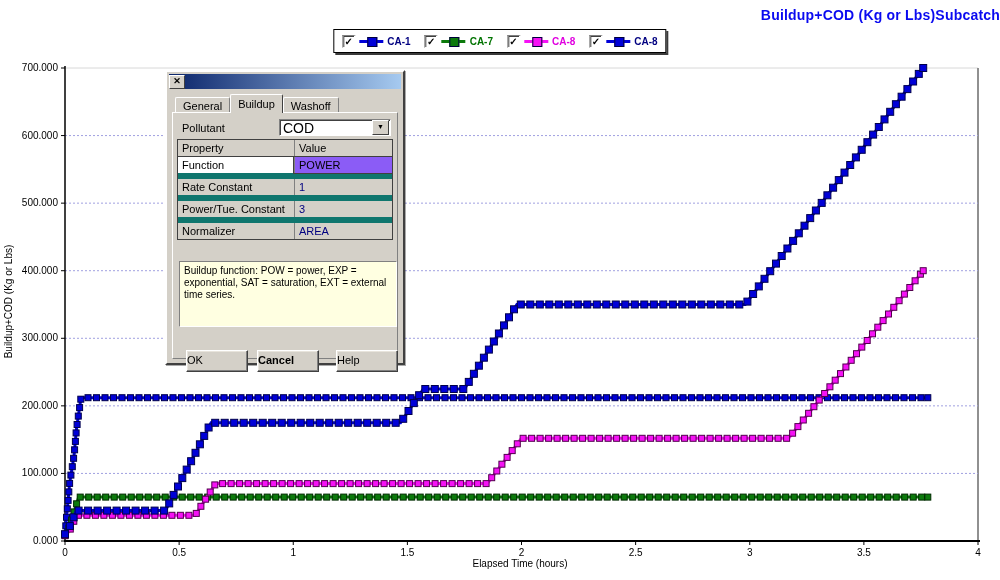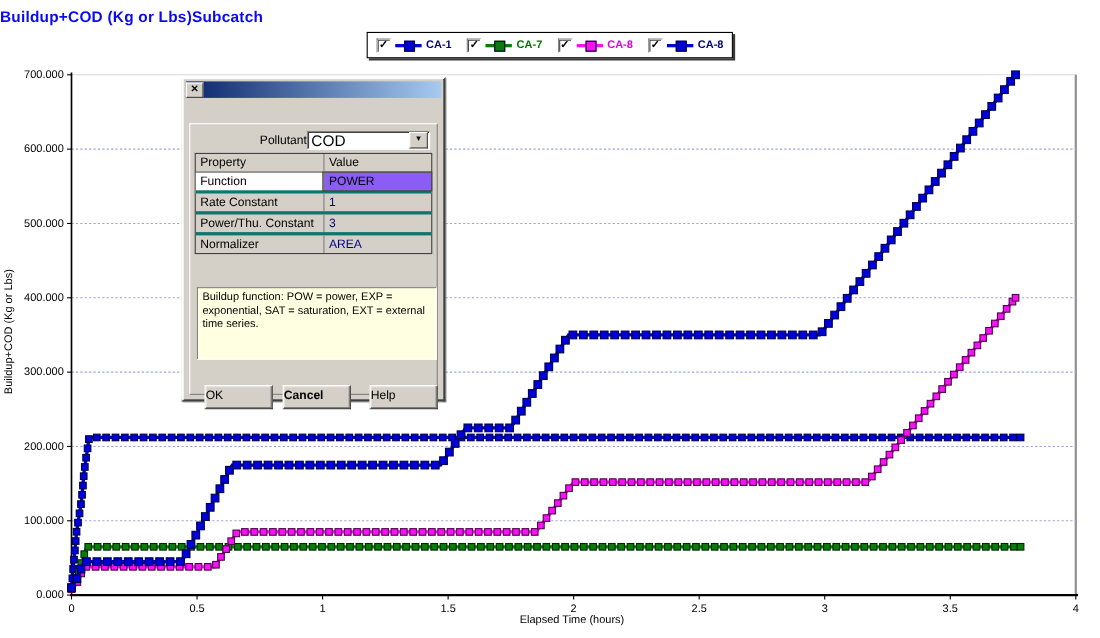--- a/index.html
+++ b/index.html
@@ -1,20 +1,20 @@
 <!DOCTYPE html>
 <html><head>
 <meta charset="utf-8">
 <style>
   html,body{margin:0;padding:0;background:#ffffff;width:1000px;height:580px;overflow:hidden;
     font-family:"Liberation Sans",sans-serif;}
   #stage{position:relative;width:1000px;height:580px;background:#fff;}
 
   
-  #chart-title{position:absolute;left:0;top:7px;width:1000px;text-align:left;
+  #chart-title{position:absolute;left:0;top:7px;width:1000px;text-align:right;
     color:#0a0af0;font-size:14px;font-weight:bold;letter-spacing:0.2px;}
   #legend{position:absolute;top:29px;left:50%;transform:translateX(-50%);
     background:#fff;border:1px solid #000;box-shadow:2px 2px 0 #3a3a3a;
     display:flex;align-items:center;padding:3px 8px;gap:14px;height:16px;}
   .legend-item{display:flex;align-items:center;gap:4px;}
   .legend-cb{width:11px;height:11px;background:#fff;border:1px solid #808080;
     border-right-color:#fff;border-bottom-color:#fff;box-shadow:inset 1px 1px 0 #404040;
     font-size:10px;line-height:11px;text-align:center;color:#000;font-weight:bold;}
   .legend-swatch{position:relative;width:24px;height:9px;}
   .legend-swatch .ln{position:absolute;left:0;top:3px;width:24px;height:3px;}
@@ -41,30 +41,30 @@
   .tabstrip{position:absolute;left:8px;top:25px;height:16px;display:flex;align-items:flex-end;}
   .tab{padding:2px 7px 1px 7px;background:#d4d0c8;border:1px solid;
     border-color:#fff #808080 #d4d0c8 #fff;border-bottom:none;font-size:11px;height:12px;
     position:relative;border-radius:2px 2px 0 0;}
   .tab.active{font-weight:normal;padding-top:3px;height:14px;z-index:3;
     border-color:#fff #404040 #d4d0c8 #fff;margin-top:-2px;}
   #tab-page{position:absolute;left:5px;top:40px;width:224px;height:245px;
     border:1px solid;border-color:#fff #808080 #808080 #fff;background:#d4d0c8;}
 
   .pollutant-row{position:absolute;left:6px;top:6px;width:212px;height:17px;display:flex;align-items:center;}
-  .pollutant-label{flex:1;padding-left:3px;text-align:right;}
+  .pollutant-label{flex:1;padding-left:3px;}
   .combo{width:112px;height:17px;background:#fff;border:1px solid;
     border-color:#808080 #fff #fff #808080;box-shadow:inset 1px 1px 0 #404040;
     display:flex;align-items:center;box-sizing:border-box;}
   .combo-value{flex:1;padding-left:3px;font-size:14px;}
   .combo-btn{width:15px;height:13px;margin:1px;background:#d4d0c8;border:1px solid;
     border-color:#fff #404040 #404040 #fff;font-size:7px;line-height:12px;text-align:center;color:#000;}
 
   #prop-grid{position:absolute;left:4px;top:26px;width:214px;border:1px solid #404040;background:#d4d0c8;}
-  .grid-row{display:flex;height:16px;border-bottom:3px solid #0f766e;align-items:center;}
+  .grid-row{display:flex;height:16px;border-bottom:6px solid #0f766e;align-items:center;}
   .grid-row:last-child{border-bottom:none;}
   .grid-row.header{border-bottom:1px solid #404040;font-size:11px;}
   .grid-cell-p{width:112px;padding-left:4px;overflow:hidden;white-space:nowrap;}
   .grid-cell-v{flex:1;padding-left:4px;border-left:1px solid #808080;height:100%;
     display:flex;align-items:center;color:#000080;}
   .grid-row.header .grid-cell-v{color:#000;}
   .grid-row.editing{background:#fff;}
   .grid-row.editing .grid-cell-v{color:#000;outline:1px solid #404040;background:#8b5cf6;}
 
   #info-box{position:absolute;left:6px;top:148px;width:208px;height:58px;background:#ffffe1;
@@ -638,20 +638,25 @@
     </svg>
 
   <div id="ylabel">Buildup+COD (Kg or Lbs)</div>
   <div id="xlabel">Elapsed Time (hours)</div>
 
   <div id="dialog">
     <div id="dlg-titlebar">
       <div id="dlg-close">✕</div>
     </div>
 
+    <div class="tabstrip">
+        <div class="tab">General</div>
+        <div class="tab active">Buildup</div>
+        <div class="tab">Washoff</div>
+      </div>
 
     <div id="tab-page">
       <div class="pollutant-row">
         <div class="pollutant-label">Pollutant</div>
         <div class="combo">
           <div class="combo-value">COD</div>
           <div class="combo-btn">▼</div>
         </div>
       </div>
 
@@ -662,21 +667,21 @@
           </div>
           <div class="grid-row editing">
             <div class="grid-cell-p">Function</div>
             <div class="grid-cell-v">POWER</div>
           </div>
           <div class="grid-row">
             <div class="grid-cell-p">Rate Constant</div>
             <div class="grid-cell-v">1</div>
           </div>
           <div class="grid-row">
-            <div class="grid-cell-p">Power/Thu. Constant</div>
+            <div class="grid-cell-p">Power/Tue. Constant</div>
             <div class="grid-cell-v">3</div>
           </div>
           <div class="grid-row">
             <div class="grid-cell-p">Normalizer</div>
             <div class="grid-cell-v">AREA</div>
           </div>
         </div>
 
       <div id="info-box">Buildup function: POW = power, EXP = exponential, SAT = saturation, EXT = external time series.</div>
 

